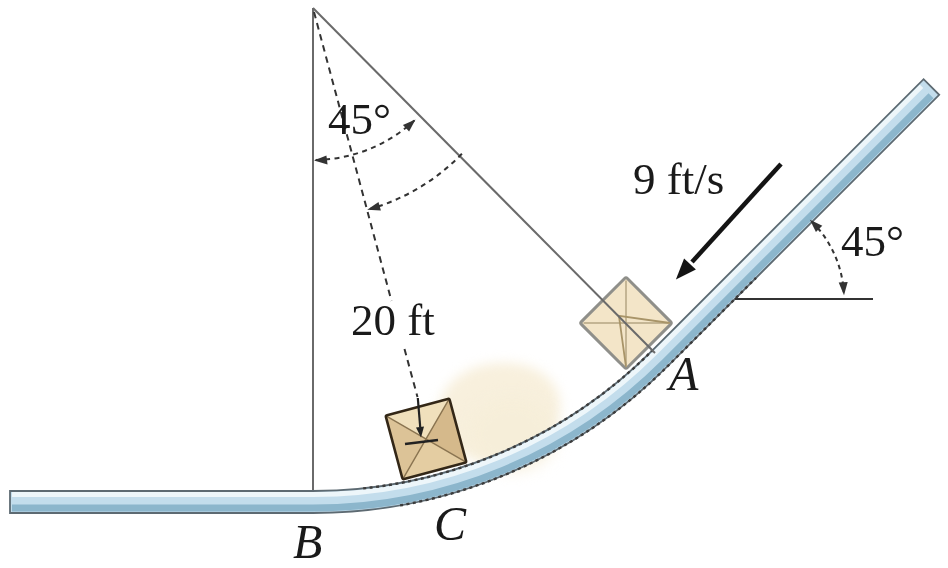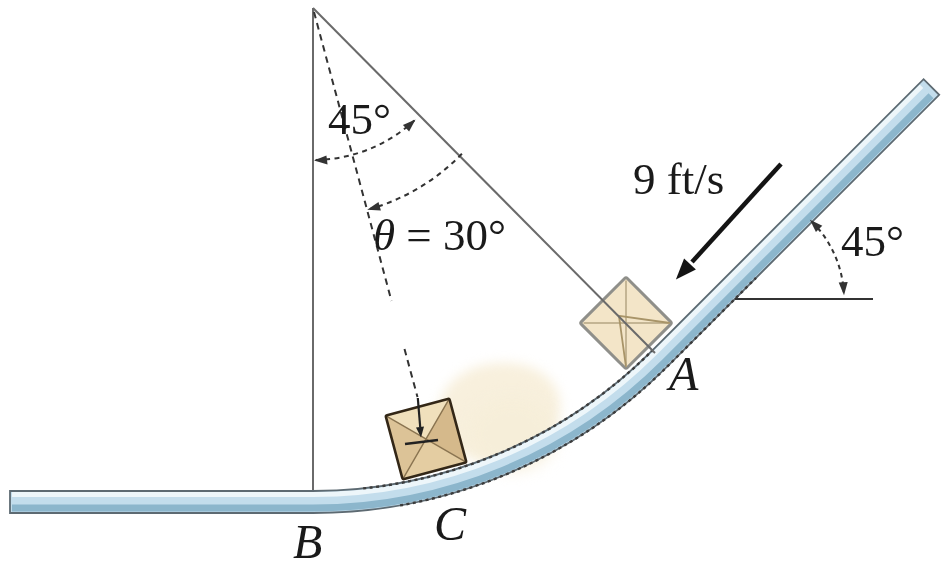--- a/index.html
+++ b/index.html
@@ -77,22 +77,22 @@
       <polygon points="809.9,219.7 822.3,225.7 815.9,232.1" fill="#333333"></polygon>
       <polygon points="844,295.2 847.7,281.9 838.7,282.5" fill="#333333"></polygon>
 
       <line x1="781" y1="164" x2="692" y2="262" stroke="#141414" stroke-width="4.5"></line>
       <polygon points="675.9,279.5 684.1,258.6 695.9,269.4" fill="#141414"></polygon>
     </g>
   </svg>
 
   <div class="lbl" style="left:328px;top:97px">45°</div>
 
-  <div class="lbl" style="left:373px;top:213px"><span class="ital">θ</span><span> = 30°</span></div>
 
+  <div class="lbl" style="left:351px;top:298px">20 ft</div>
 
   <div class="lbl" style="left:633px;top:157px">9 ft/s</div>
 
   <div class="lbl" style="left:841px;top:219px">45°</div>
 
   <div class="lbl letter" style="left:669px;top:350px">A</div>
 
   <div class="lbl letter" style="left:293px;top:518px">B</div>
 
   <div class="lbl letter" style="left:434px;top:500px">C</div>

